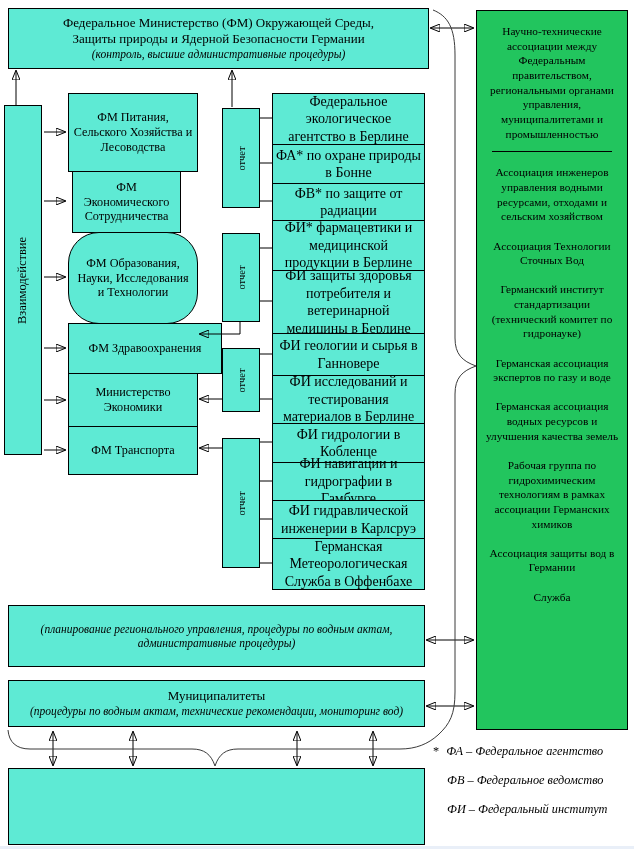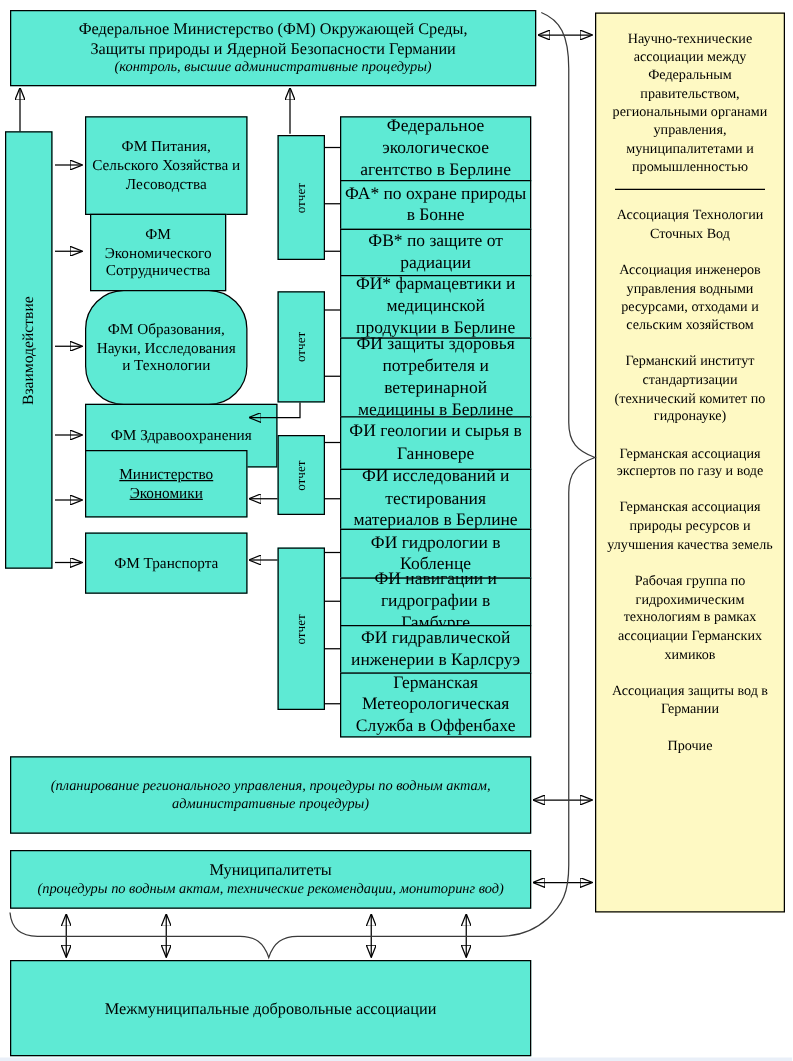--- a/index.html
+++ b/index.html
@@ -12,21 +12,21 @@
     display:flex;align-items:center;justify-content:center;text-align:center;
   }
   .title{font-size:13px;line-height:1.22;}
   .sub{font-size:11.5px;font-style:italic;line-height:1.25;}
   .ministry{font-size:12.2px;line-height:1.22;padding:0 4px;}
   .agency{font-size:14px;line-height:1.25;padding:0 3px;}
   .vlabel{transform:rotate(-90deg);white-space:nowrap;}
   .interaction{font-size:12.5px;}
   .report{font-size:10.5px;}
   .panel{
-    position:absolute;border:1px solid #000;box-sizing:border-box;background:#fef9c3;
+    position:absolute;border:1px solid #000;box-sizing:border-box;background:#22c55e;
     text-align:center;font-size:11.3px;line-height:1.3;padding:13px 5px 0 5px;
   }
   .panel .hdr{margin:0 auto 10px auto;}
   .panel .divider{width:120px;border-top:1px solid #000;margin:0 auto 13px auto;}
   .panel .itm{margin:0 auto 14.5px auto;}
   .stack{position:absolute;}
   svg.overlay{position:absolute;left:0;top:0;pointer-events:none;}
   svg.overlay line, svg.overlay polyline, svg.overlay path{stroke:#000;stroke-width:1;fill:none;}
   svg.overlay .brace{stroke:#3a3a3a;}
   .legend{position:absolute;left:433px;top:744px;width:198px;font-size:12.3px;font-style:italic;}
@@ -56,21 +56,21 @@
       </div>
     <div class="box ministry" style="left:72px;top:171px;width:109px;height:62px;justify-content:flex-end;">
         <span>ФМ Экономического Сотрудничества</span>
       </div>
     <div class="box ministry" style="left:68px;top:232px;width:130px;height:92px;border-radius:31px;">
         <span>ФМ Образования, Науки, Исследования и Технологии</span>
       </div>
     <div class="box ministry" style="left:68px;top:323px;width:154px;height:51px;">
         <span>ФМ Здравоохранения</span>
       </div>
-    <div class="box ministry" style="left:68px;top:360px;width:130px;height:54px;text-decoration:underline;">
+    <div class="box ministry" style="left:68px;top:373px;width:130px;height:54px;">
         <span>Министерство Экономики</span>
       </div>
     <div class="box ministry" style="left:68px;top:426px;width:130px;height:49px;">
         <span>ФМ Транспорта</span>
       </div>
   </div>
 
   <div class="stack">
     <div class="box" style="left:222px;top:108px;width:38px;height:100px;">
         <div class="vlabel report">отчет</div>
@@ -118,43 +118,47 @@
         <span>ФИ гидравлической инженерии в Карлсруэ</span>
       </div>
     <div class="box agency" style="left:272px;top:538px;width:153px;height:52px;">
         <span>Германская Метеорологическая Служба в Оффенбахе</span>
       </div>
   </div>
 
   <div class="panel" style="left:476px;top:10px;width:152px;height:720px;">
     <div class="hdr">Научно-технические ассоциации между Федеральным правительством, региональными органами управления, муниципалитетами и промышленностью</div>
     <div class="divider"></div>
+    <div class="itm">Ассоциация инженеров управления водными ресурсами, отходами и сельским хозяйством</div>
     <div class="itm">Ассоциация Технологии Сточных Вод</div>
-    <div class="itm">Ассоциация инженеров управления водными ресурсами, отходами и сельским хозяйством</div>
     <div class="itm">Германский институт стандартизации (технический комитет по гидронауке)</div>
     <div class="itm">Германская ассоциация экспертов по газу и воде</div>
-    <div class="itm">Германская ассоциация природы ресурсов и улучшения качества земель</div>
+    <div class="itm">Германская ассоциация водных ресурсов и улучшения качества земель</div>
     <div class="itm">Рабочая группа по гидрохимическим технологиям в рамках ассоциации Германских химиков</div>
     <div class="itm">Ассоциация защиты вод в Германии</div>
-    <div class="itm">Прочие</div>
+    <div class="itm">Служба</div>
   </div>
 
   <div class="box" style="left:8px;top:605px;width:417px;height:62px;flex-direction:column;">
     <div class="sub" style="max-width:390px;">(планирование регионального управления, процедуры по водным актам, административные процедуры)</div>
   </div>
 
   <div class="box" style="left:8px;top:680px;width:417px;height:47px;flex-direction:column;">
     <div class="title">Муниципалитеты</div>
     <div class="sub" style="max-width:400px;">(процедуры по водным актам, технические рекомендации, мониторинг вод)</div>
   </div>
 
   <div class="box" style="left:8px;top:768px;width:417px;height:77px;flex-direction:column;">
-    <div class="title">Межмуниципальные добровольные ассоциации</div>
-  </div>
-
+  </div>
+
+  <div class="legend">
+    <div class="li first"><span class="star">*</span><span>ФА – Федеральное агентство</span></div>
+    <div class="li"><span>ФВ – Федеральное ведомство</span></div>
+    <div class="li"><span>ФИ – Федеральный институт</span></div>
+  </div>
 
   <svg class="overlay" width="634" height="849" viewBox="0 0 634 849">
     <defs>
       <marker id="ah" viewBox="0 0 10 8" markerWidth="10" markerHeight="8" refX="9" refY="4" orient="auto-start-reverse" markerUnits="userSpaceOnUse">
         <path d="M0 0 L10 4 L0 8 Z" fill="#000" stroke="none"></path>
       </marker>
     </defs>
 
     <line x1="16" y1="105" x2="16" y2="71" marker-end="url(#ah)"></line>
     <line x1="232" y1="107" x2="232" y2="71" marker-end="url(#ah)"></line>

